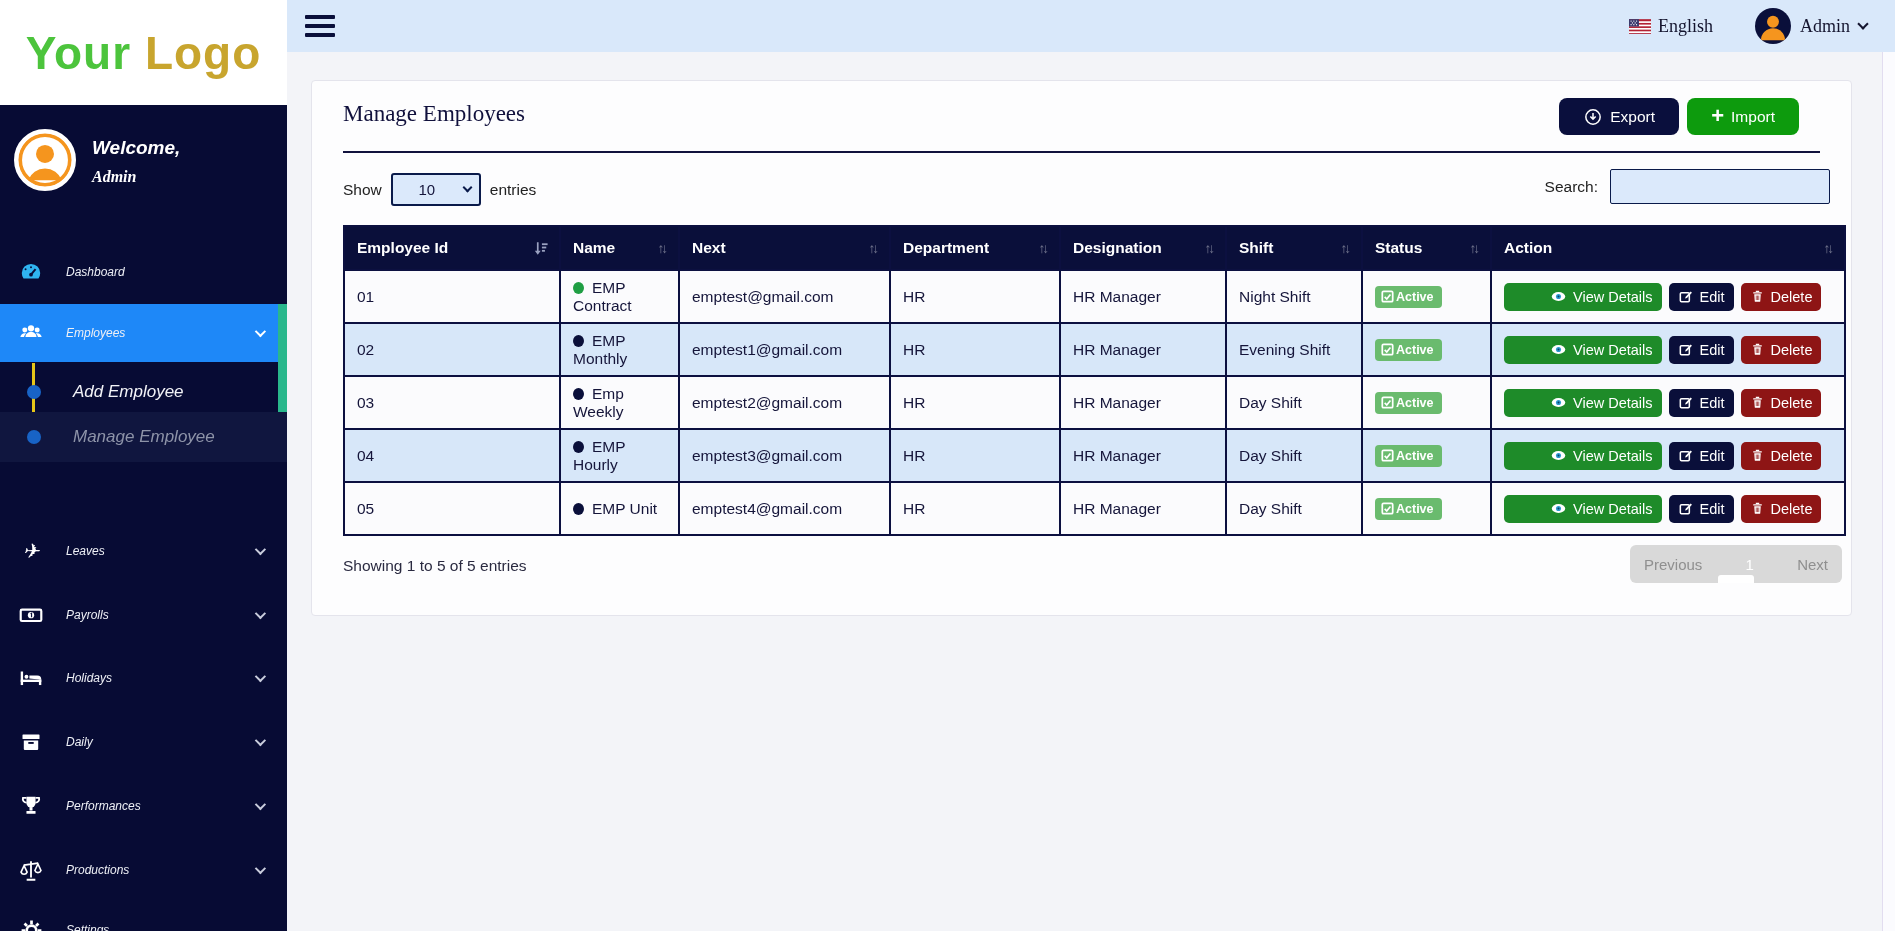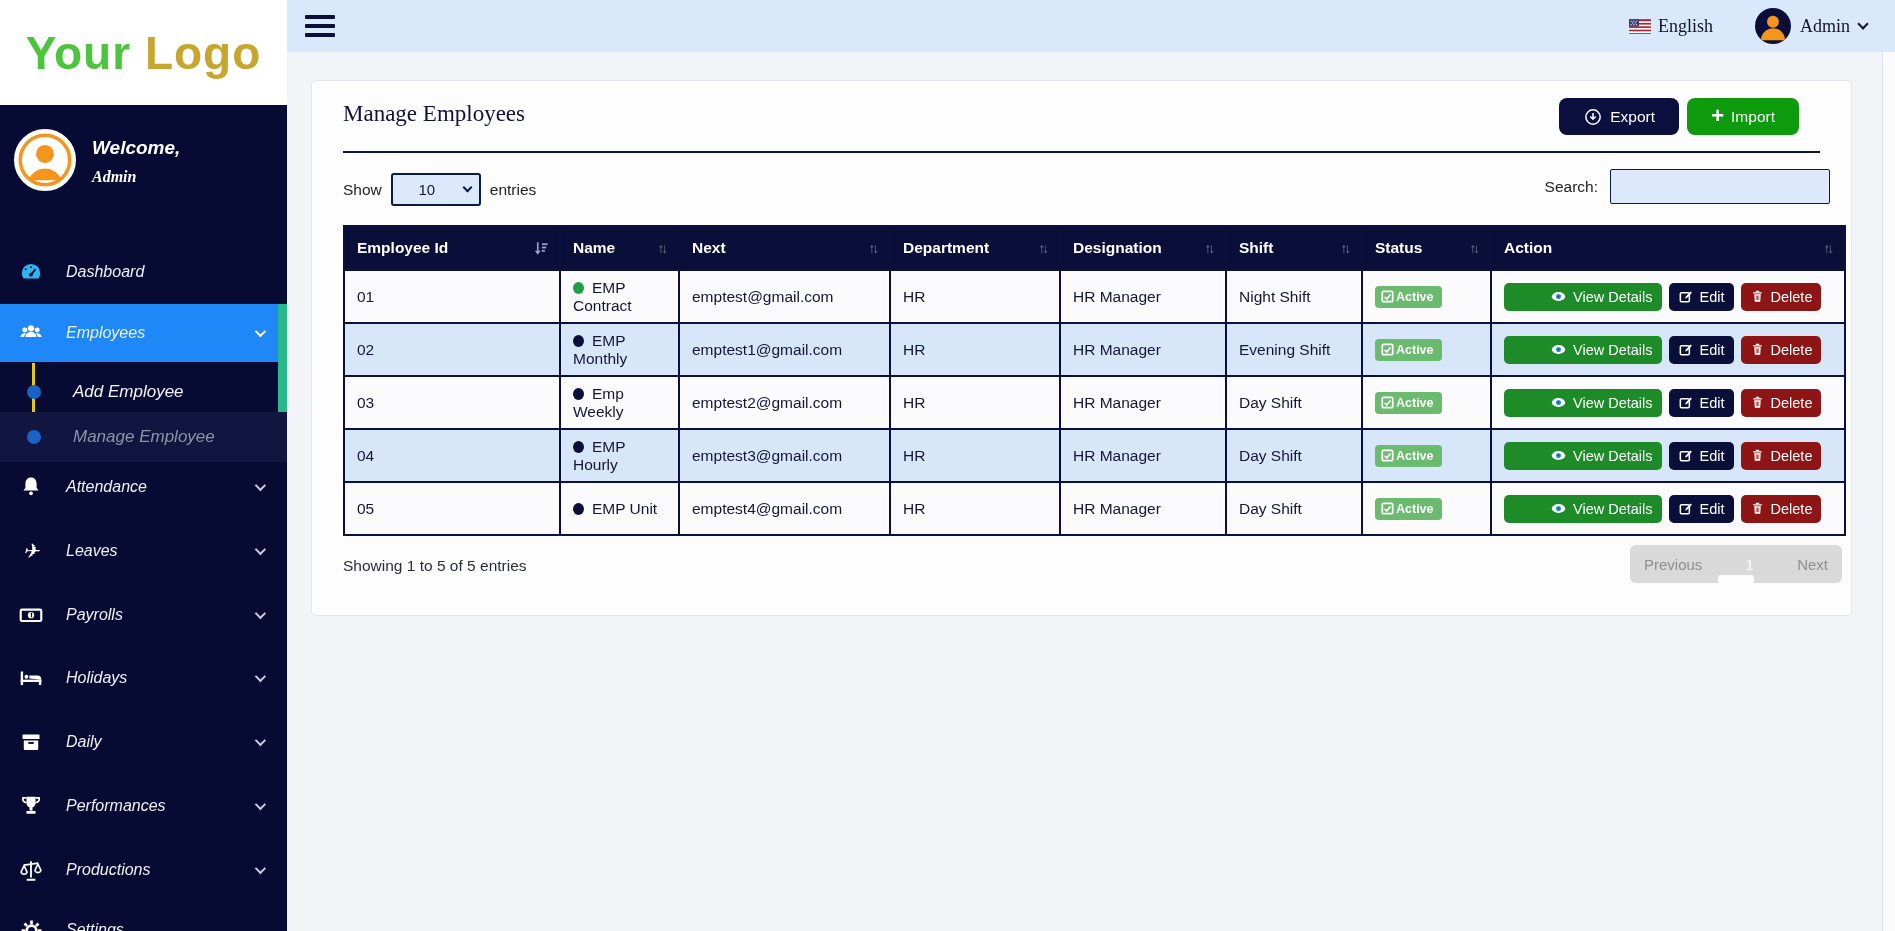--- a/index.html
+++ b/index.html
@@ -29,21 +29,21 @@
   
   .sidebar { position:absolute; left:0; top:105px; width:287px; bottom:0; background:#070b34; overflow:hidden;font-style:italic; }
   .profile { display:flex; align-items:flex-start; padding:24px 0 0 14px; gap:16px; }
   .avatar-lg { width:62px; height:62px; border-radius:50%; background:#ffffff; border:4px solid #ffffff;
     display:flex; align-items:center; justify-content:center; overflow:hidden; flex:none; }
   .welcome .w1 { color:#ffffff; font-weight:bold; font-size:19px; margin-top:8px; }
   .welcome .w2 { color:#ffffff; font-family:"Liberation Serif", serif; font-weight:bold; font-size:16px; margin-top:9px; }
 
   .mi { position:absolute; left:0; width:100%; height:64px; display:flex; align-items:center; cursor:pointer; }
   .mi .ico { width:26px; height:26px; margin-left:18px; display:flex; align-items:center; justify-content:center; flex:none; }
-  .mi .lbl { color:#eef0f6; font-size:16px; margin-left:22px; }
+  .mi .lbl { color:#eef0f6; font-size:12px; margin-left:22px; }
   .mi.active { background:#1e88f8; height:58px; }
   .mi .chev-s { position:absolute; right:24px; width:8px; height:8px; border-right:2.2px solid #c9cddd;
     border-bottom:2.2px solid #c9cddd; transform:rotate(45deg) translateY(-2px); }
   .mi.active .chev-s { border-color:#ffffff; }
   .sub { position:absolute; left:0; width:100%; height:50px; display:flex; align-items:center; cursor:pointer; }
   .sub .dot { width:14px; height:14px; border-radius:50%; background:#1863c6; margin-left:27px; flex:none; }
   .sub .slbl { color:#f2f3f7; font-size:17px; margin-left:32px; }
   .sub.current { background:#10163f; }
   .sub.current .slbl { color:#8d93a8; }
   .teal-strip { position:absolute; right:0; top:199px; width:9px; height:158px; background:#29b78c; }
@@ -199,30 +199,20 @@
 
   <div class="sub" style="top:262px">
     <span class="dot"></span>
     <span class="slbl">Add Employee</span>
   </div>
   <div class="sub current" style="top:307px">
     <span class="dot"></span>
     <span class="slbl">Manage Employee</span>
   </div>
 
-  <div class="mi" style="top:350px">
-    <span class="ico">
-      <svg width="24" height="24" viewBox="0 0 24 24" fill="#fff">
-          <path d="M12 2.5c-3.4 0-5.6 2.7-5.6 6.2v4.1L4.5 15.6h15l-1.9-2.8V8.7c0-3.5-2.2-6.2-5.6-6.2z"></path>
-          <circle cx="12" cy="18.3" r="1.9"></circle>
-        </svg>
-    </span>
-    <span class="lbl">Attendance</span>
-    <span class="chev-s"></span>
-  </div>
 
   <div class="mi" style="top:414px">
     <span class="ico">
         <span class="plane-glyph">✈</span>
       </span>
     <span class="lbl">Leaves</span>
     <span class="chev-s"></span>
   </div>
 
   <div class="mi" style="top:478px">

